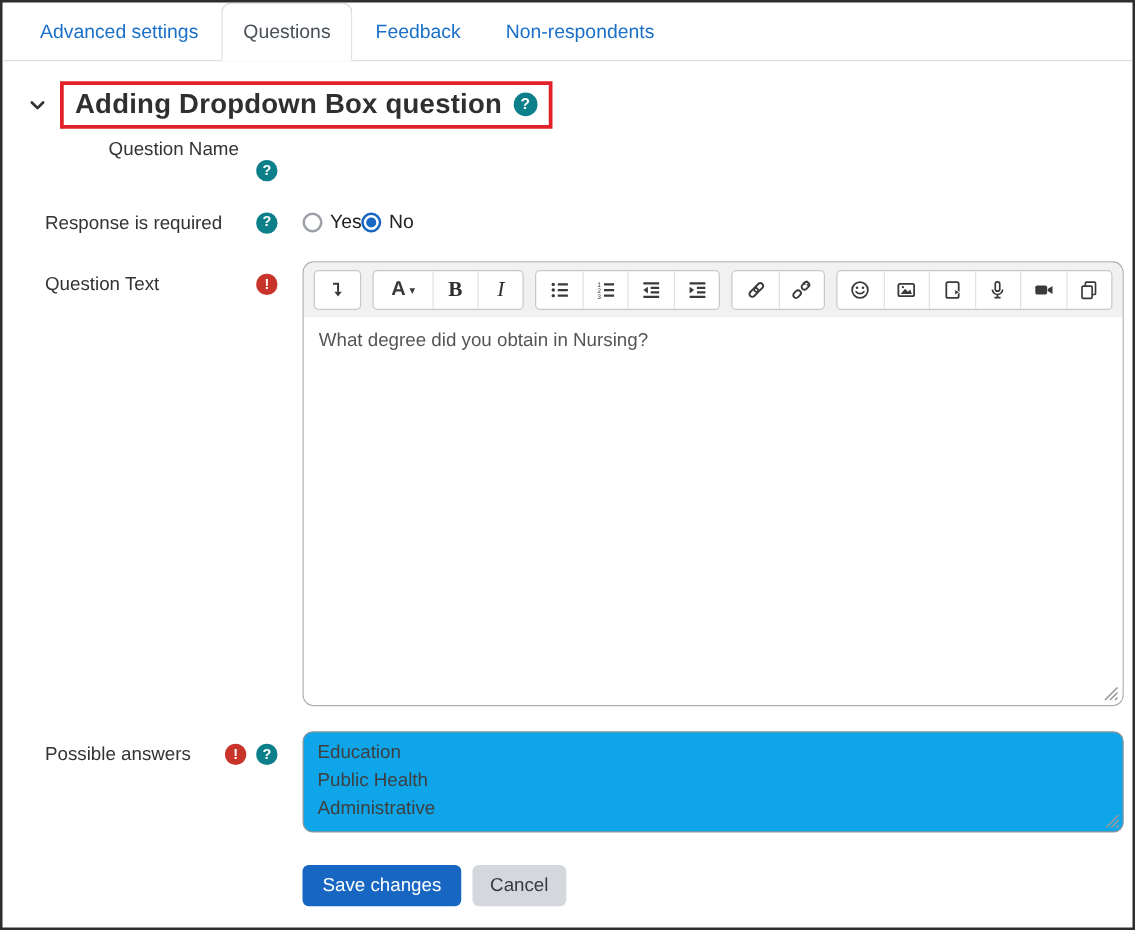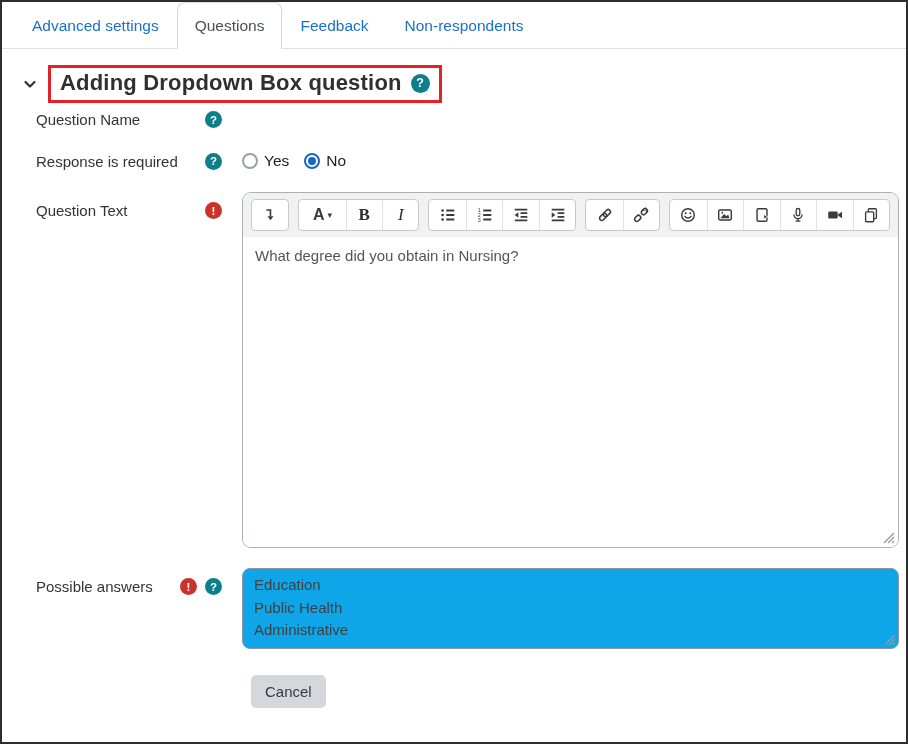--- a/index.html
+++ b/index.html
@@ -77,41 +77,41 @@
     width: 206px;
     flex: 0 0 206px;
     display: flex; align-items: center;
     font-size: 15px;
     color: #333;
   }
   .lbl-icons { margin-left: auto; padding-right: 20px; display: flex; gap: 8px; align-items: center; }
   .ctl-col { flex: 1; min-width: 0; }
 
   .row-qname { margin-top: 8px; align-items: center; }
-  .row-qname .lbl-col { align-self: center; }
+  .row-qname .lbl-col { align-self: center; flex-direction: column; }
   .row-response { margin-top: 24px; align-items: center; }
   .row-qtext { margin-top: 22px; }
   .row-qtext .lbl-col { align-items: flex-start; padding-top: 10px; }
   .row-answers { margin-top: 20px; }
   .row-answers .lbl-col { align-items: flex-start; padding-top: 10px; }
 
   .text-input {
     width: 292px; height: 34px;
     border: 1px solid #8f959e;
     border-radius: 8px;
     padding: 0 12px;
     font-size: 14.5px;
     font-family: "Liberation Sans", sans-serif;
     color: #444;
     outline: none;
     background: #fff;
   }
 
   
-  .radio-group { display: flex; align-items: flex-start; gap: 15px; }
+  .radio-group { display: flex; align-items: flex-start; }
   .radio-opt { display: flex; align-items: center; gap: 6px; cursor: pointer; }
   .radio {
     width: 16px; height: 16px;
     border: 2px solid #9aa0a6;
     border-radius: 50%;
     position: relative;
     background: #fff;
   }
   .radio.checked { border-color: #1766c2; }
   .radio.checked::after {
@@ -445,14 +445,15 @@
       <span class="resize-handle">
         <svg width="13" height="13" viewBox="0 0 13 13">
             <path d="M12 2 L2 12 M12 6 L6 12 M12 10 L10 12" stroke="#9a9a9a" stroke-width="1.3"></path>
           </svg>
       </span>
     </div>
   </div>
 </div>
 
 <div class="footer">
+  <button class="btn btn-primary">Save changes</button>
   <button class="btn btn-secondary">Cancel</button>
 </div>
 
 </body></html>

